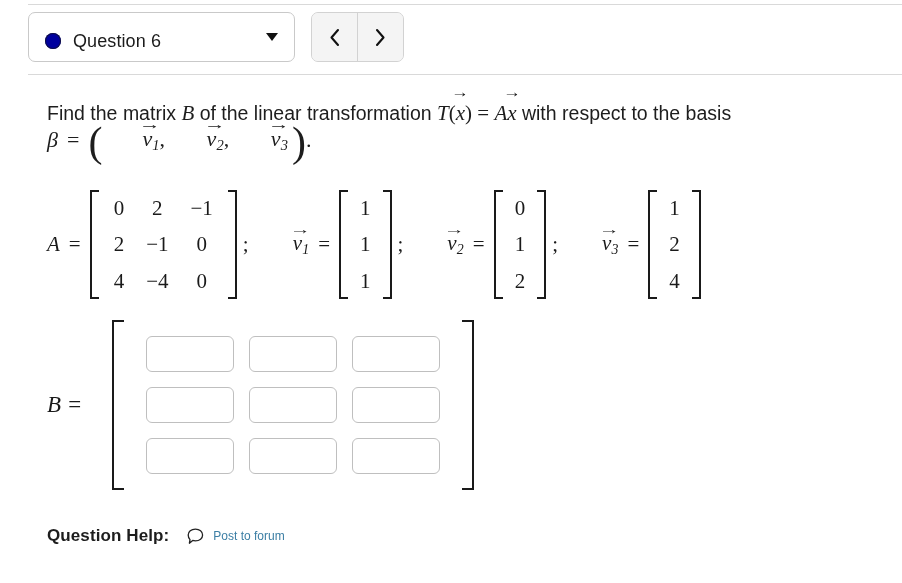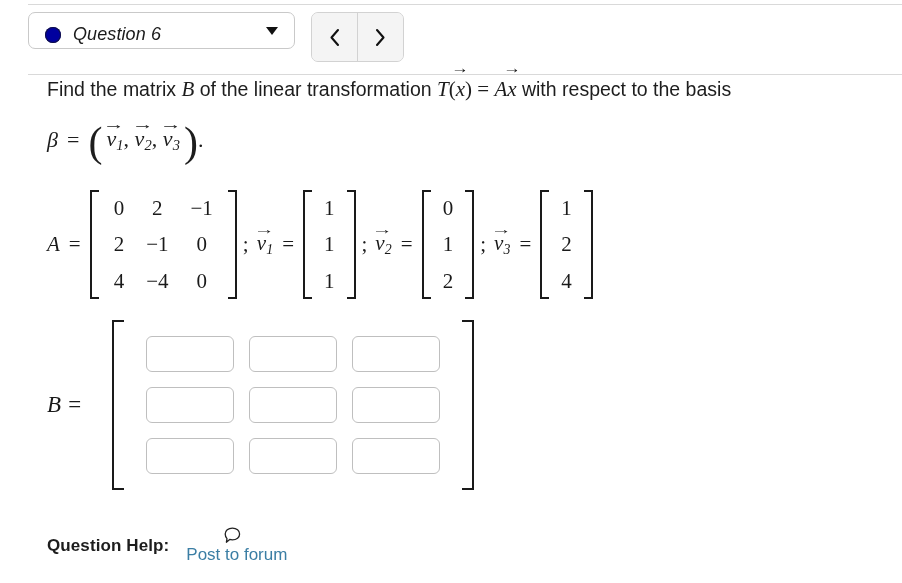--- a/index.html
+++ b/index.html
@@ -32,31 +32,30 @@
   .navbar {
     position: absolute;
     left: 28px;
     top: 12px;
     display: flex;
     align-items: flex-start;
   }
 
   .qselect {
     width: 267px;
-    height: 37px;
+    height: 50px;
     box-sizing: border-box;
     border: 1px solid #c9c9c9;
     border-radius: 7px;
     background: #ffffff;
     display: flex;
     align-items: center;
     padding: 8px 12px 0 16px;
     cursor: pointer;
     position: relative;
-    font-style: italic;
   }
   .qdot {
     width: 16px;
     height: 16px;
     border-radius: 50%;
     background: #00009e;
     box-shadow: 0 0 0 1px #111144 inset;
     flex: 0 0 auto;
   }
   .qlabel {
@@ -95,21 +94,21 @@
     cursor: pointer;
     font-size: 0;
   }
   .navbtn + .navbtn { border-left: 1px solid #d2d2d2; }
   .navbtn svg { display: block; }
   .mi { font-style: italic; }
 
   .prompt {
     position: absolute;
     left: 47px;
-    top: 72px;
+    top: 96px;
     width: 820px;
     font-size: 19.5px;
     line-height: 1.55;
     color: #1d1d1d;
   }
   .prompt .mfrag {
     font-family: "Liberation Serif", "DejaVu Serif", serif;
     font-size: 21px;
   }
   .vec {
@@ -125,20 +124,21 @@
     transform: translateX(-50%) scaleX(1.15);
     top: -0.72em;
     font-size: 0.72em;
     font-style: normal;
     line-height: 1;
   }
   .vecsub {
     position: relative;
     display: inline-block;
     font-family: "Liberation Serif", "DejaVu Serif", serif;
+    margin-left: 36px;
   }
   .vecsub > .base { font-style: italic; }
   .vecsub > .sub {
     font-size: 0.66em;
     font-style: italic;
     vertical-align: -0.28em;
     margin-left: .2px;
   }
   .vecsub::after {
     content: "\2192";
@@ -302,23 +302,22 @@
     font-weight: bold;
     color: #1d1d1d;
     letter-spacing: .1px;
   }
   .forum-link {
     display: flex;
     align-items: center;
     margin-left: 17px;
     color: #3b7ea4;
     text-decoration: none;
-    font-size: 17px;
+    font-size: 12px;
     cursor: pointer;
-    flex-direction: column;
   }
   .forum-link svg { margin-right: 8px; display: block; }
 </style>
 </head>
 <body>
 
 <div class="hrule top"></div>
 
 <div class="navbar">
 

